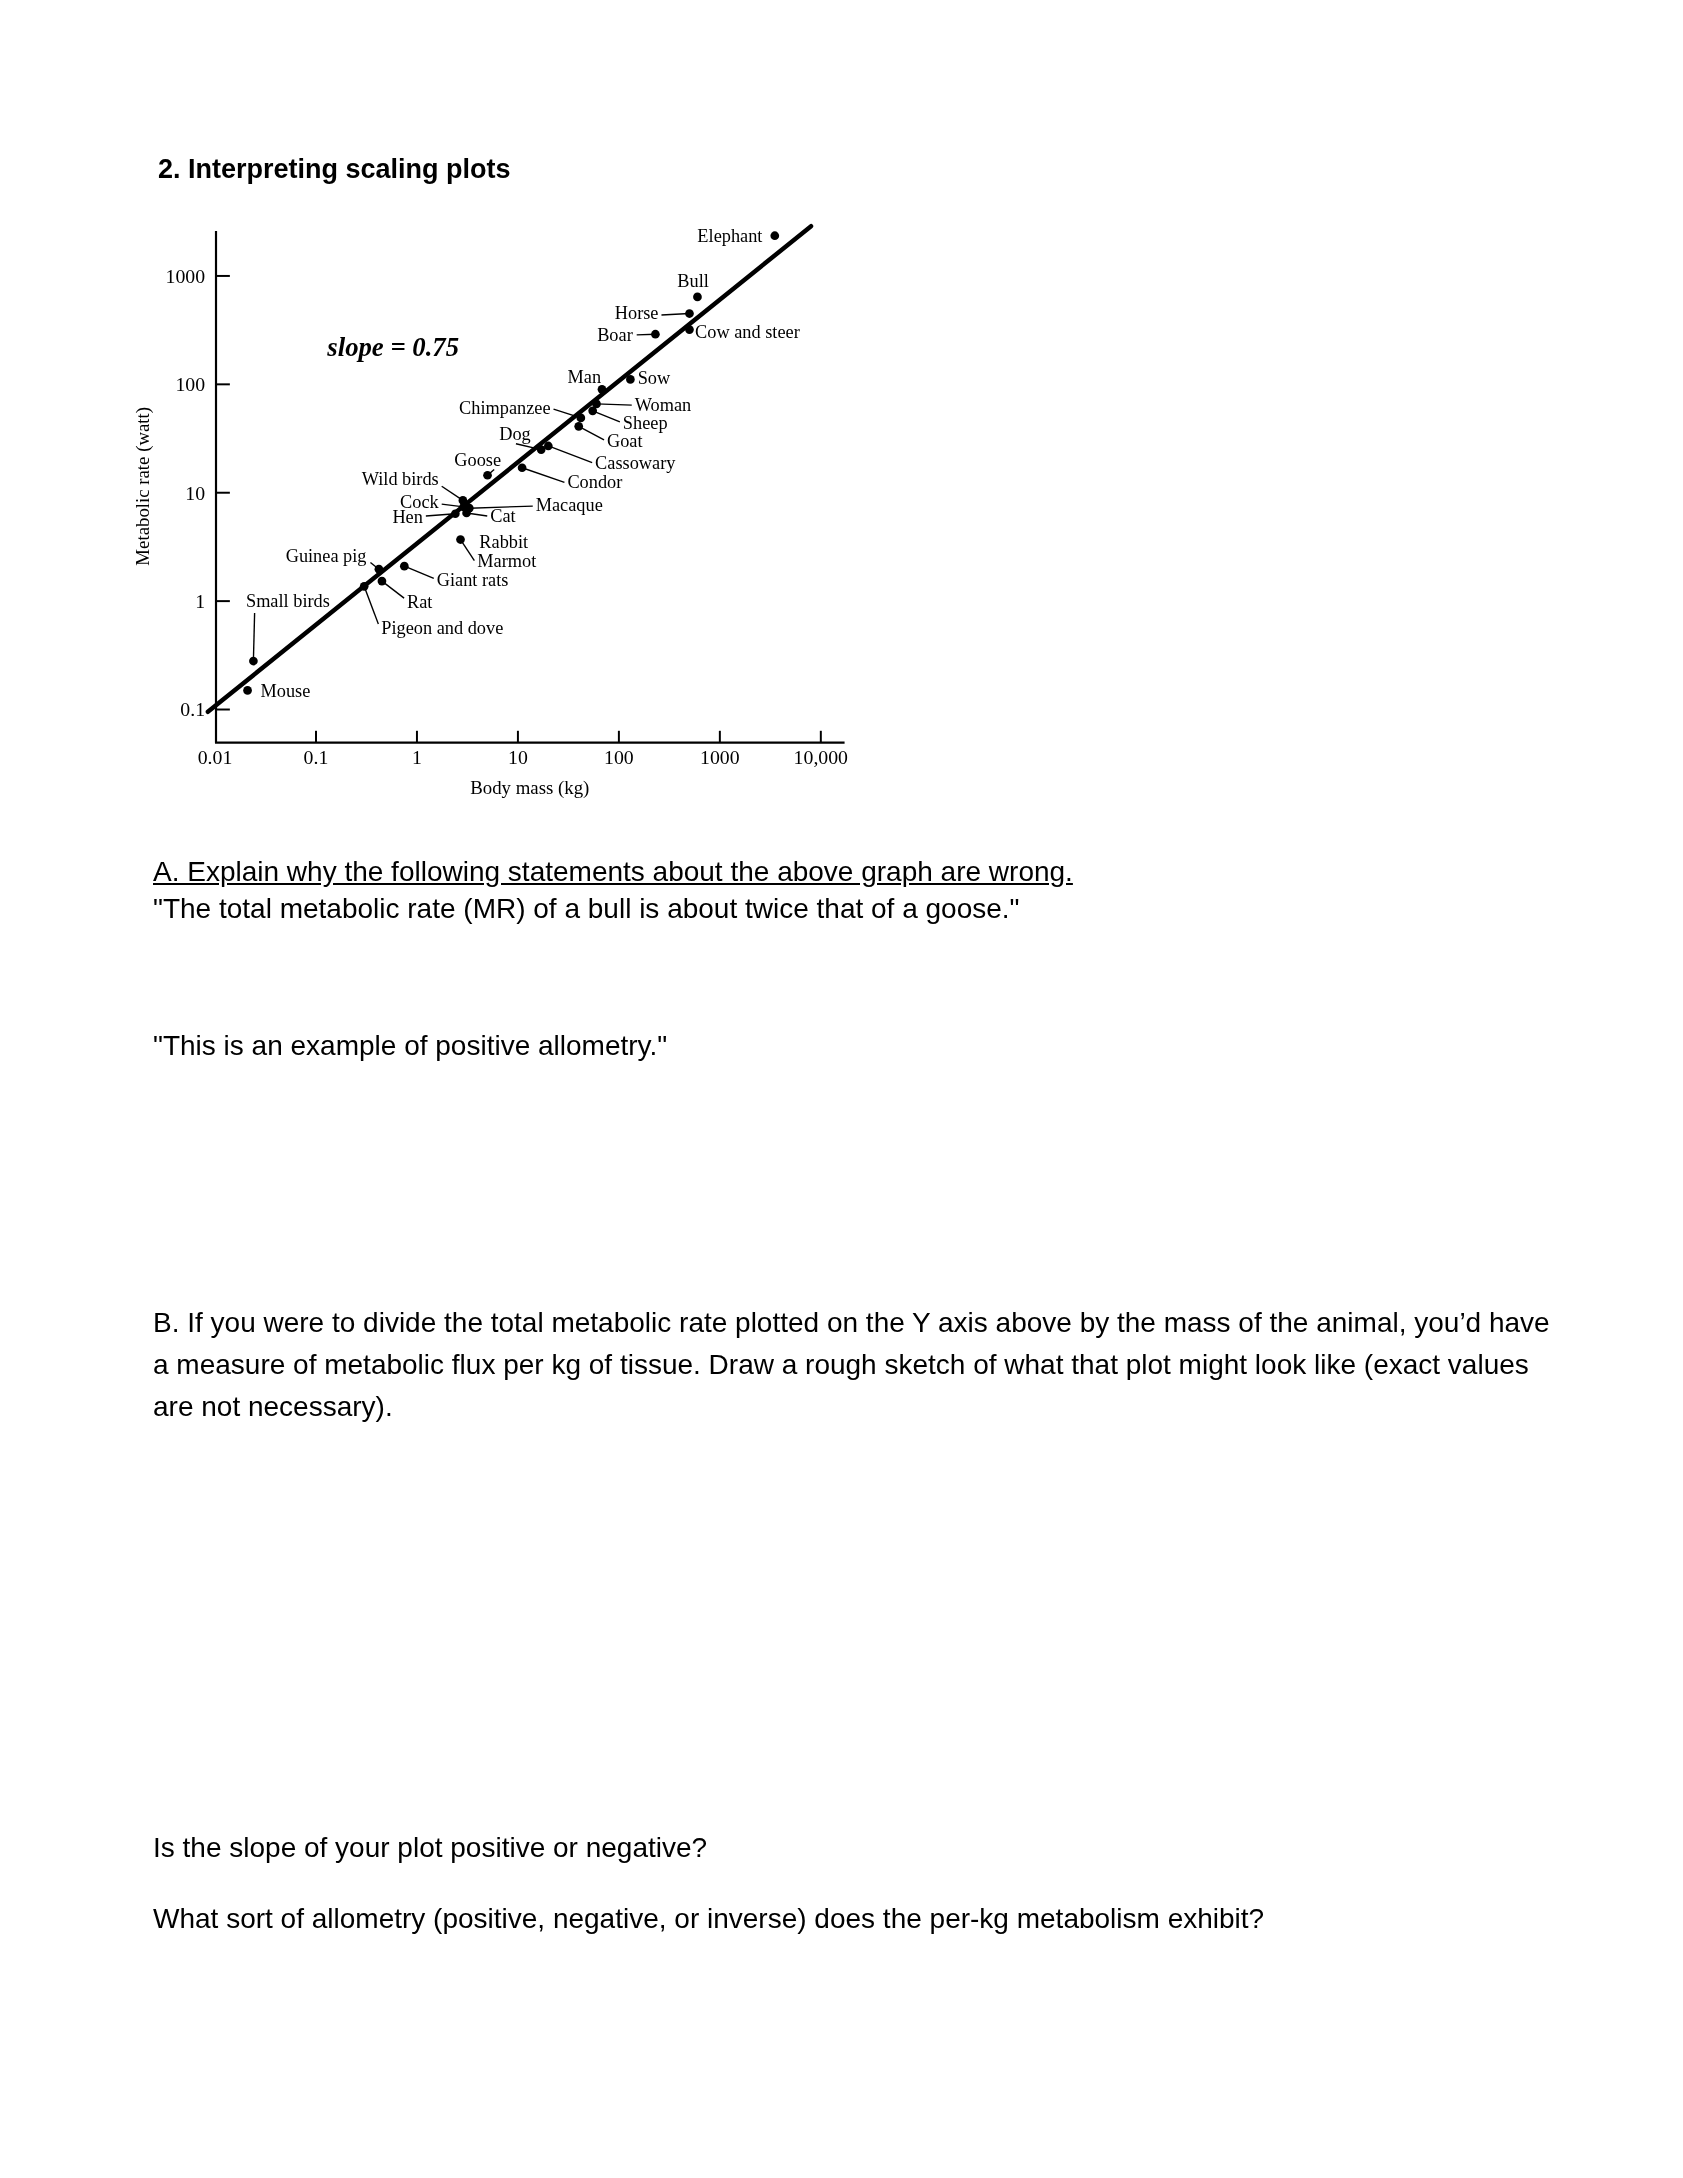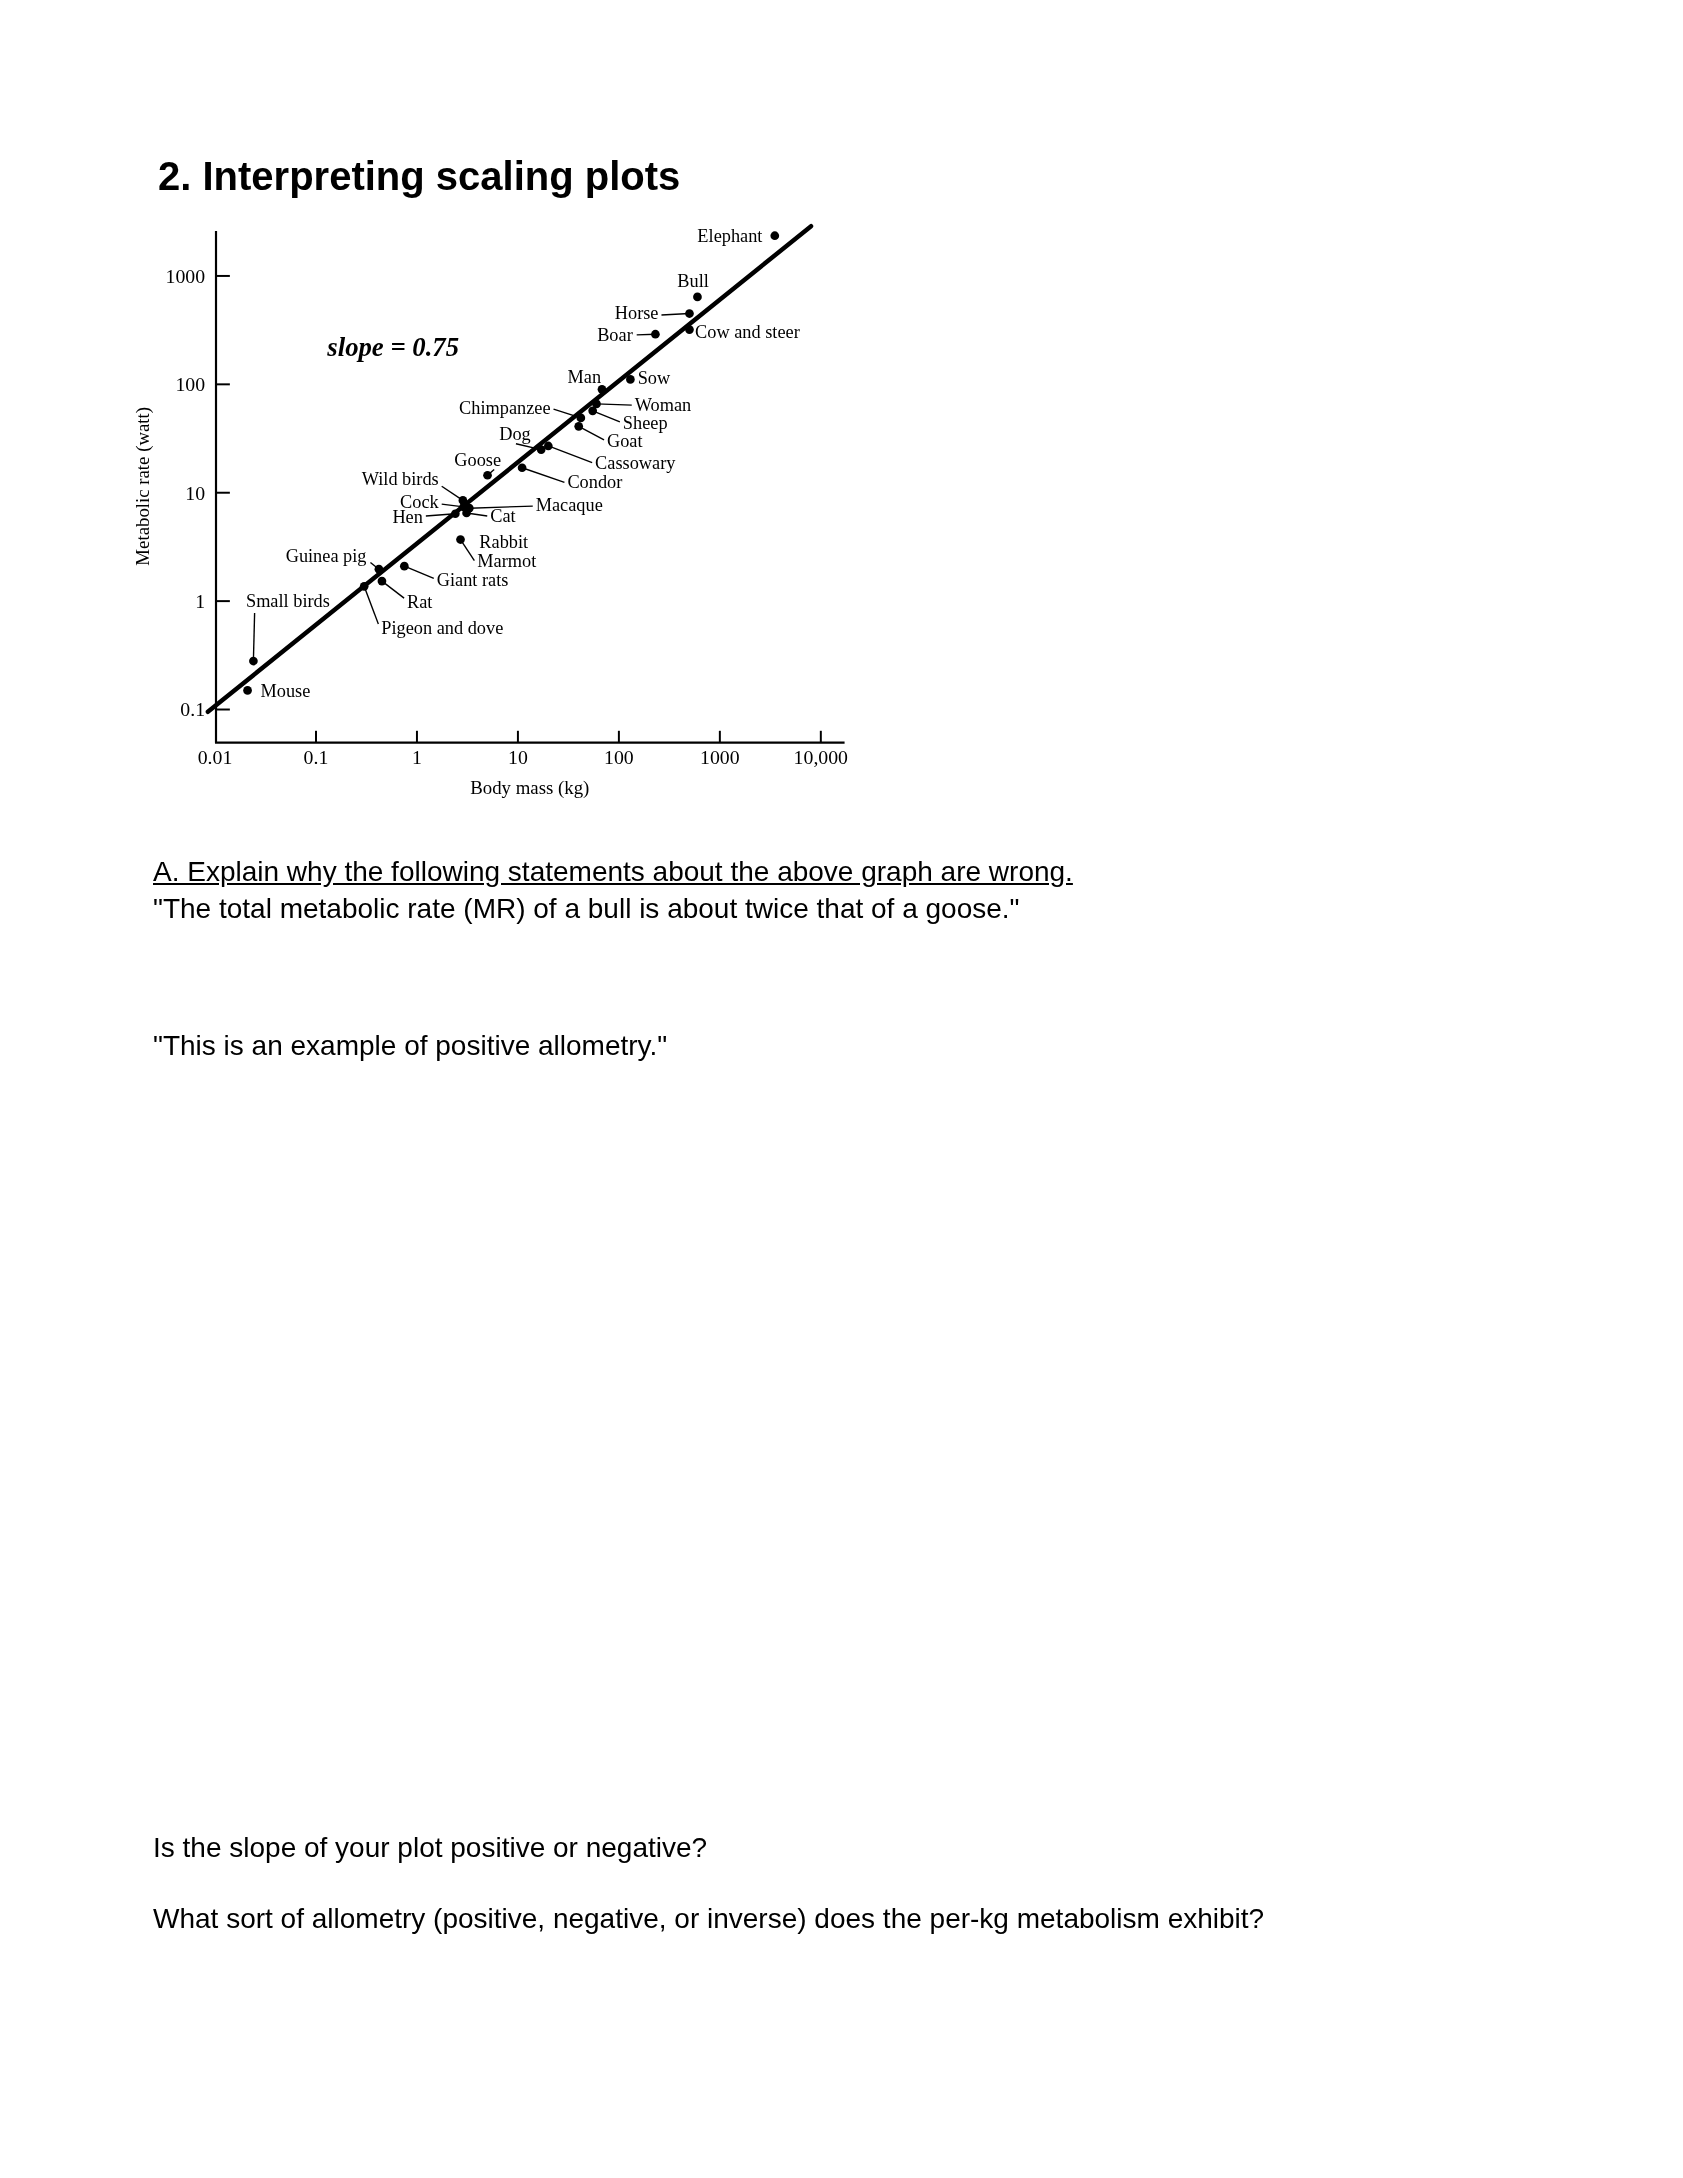--- a/index.html
+++ b/index.html
@@ -8,21 +8,21 @@
     width:1683px;
     height:2178px;
     background:#ffffff;
     color:#000000;
     font-family:"Liberation Sans", sans-serif;
     overflow:hidden;
   }
   .page-title{
     position:absolute;
     left:158px; top:154px;
-    font-size:40px;
+    font-size:27px;
     font-weight:bold;
     margin:0;
   }
   .chart-wrap{
     position:absolute;
     left:119px; top:193px;
     width:782px; height:644px;
   }
   .chart-wrap svg{display:block;width:782px;height:644px;}
   .bodytext{
@@ -157,19 +157,20 @@
         <text x="263" y="704" text-anchor="start" font-family="&quot;Liberation Serif&quot;, serif" font-size="18.5" fill="#000">Mouse</text>
       </svg>
   </div>
 
   <p class="bodytext underlined t-heading-a">A. Explain why the following statements about the above graph are wrong.</p>
 
   <p class="bodytext t-quote-bull">"The total metabolic rate (MR) of a bull is about twice that of a goose."</p>
 
   <p class="bodytext t-quote-allometry">"This is an example of positive allometry."</p>
 
+  <p class="bodytext t-part-b">B. If you were to divide the total metabolic rate plotted on the Y axis above by the mass of the animal, you’d have a measure of metabolic flux per kg of tissue. Draw a rough sketch of what that plot might look like (exact values are not necessary).</p>
 
   <p class="bodytext t-q-allometry">What sort of allometry (positive, negative, or inverse) does the per-kg metabolism exhibit?</p>
 
   <p class="bodytext t-q-slope">Is the slope of your plot positive or negative?</p>
 
 </div>
 
 
 </body></html>

